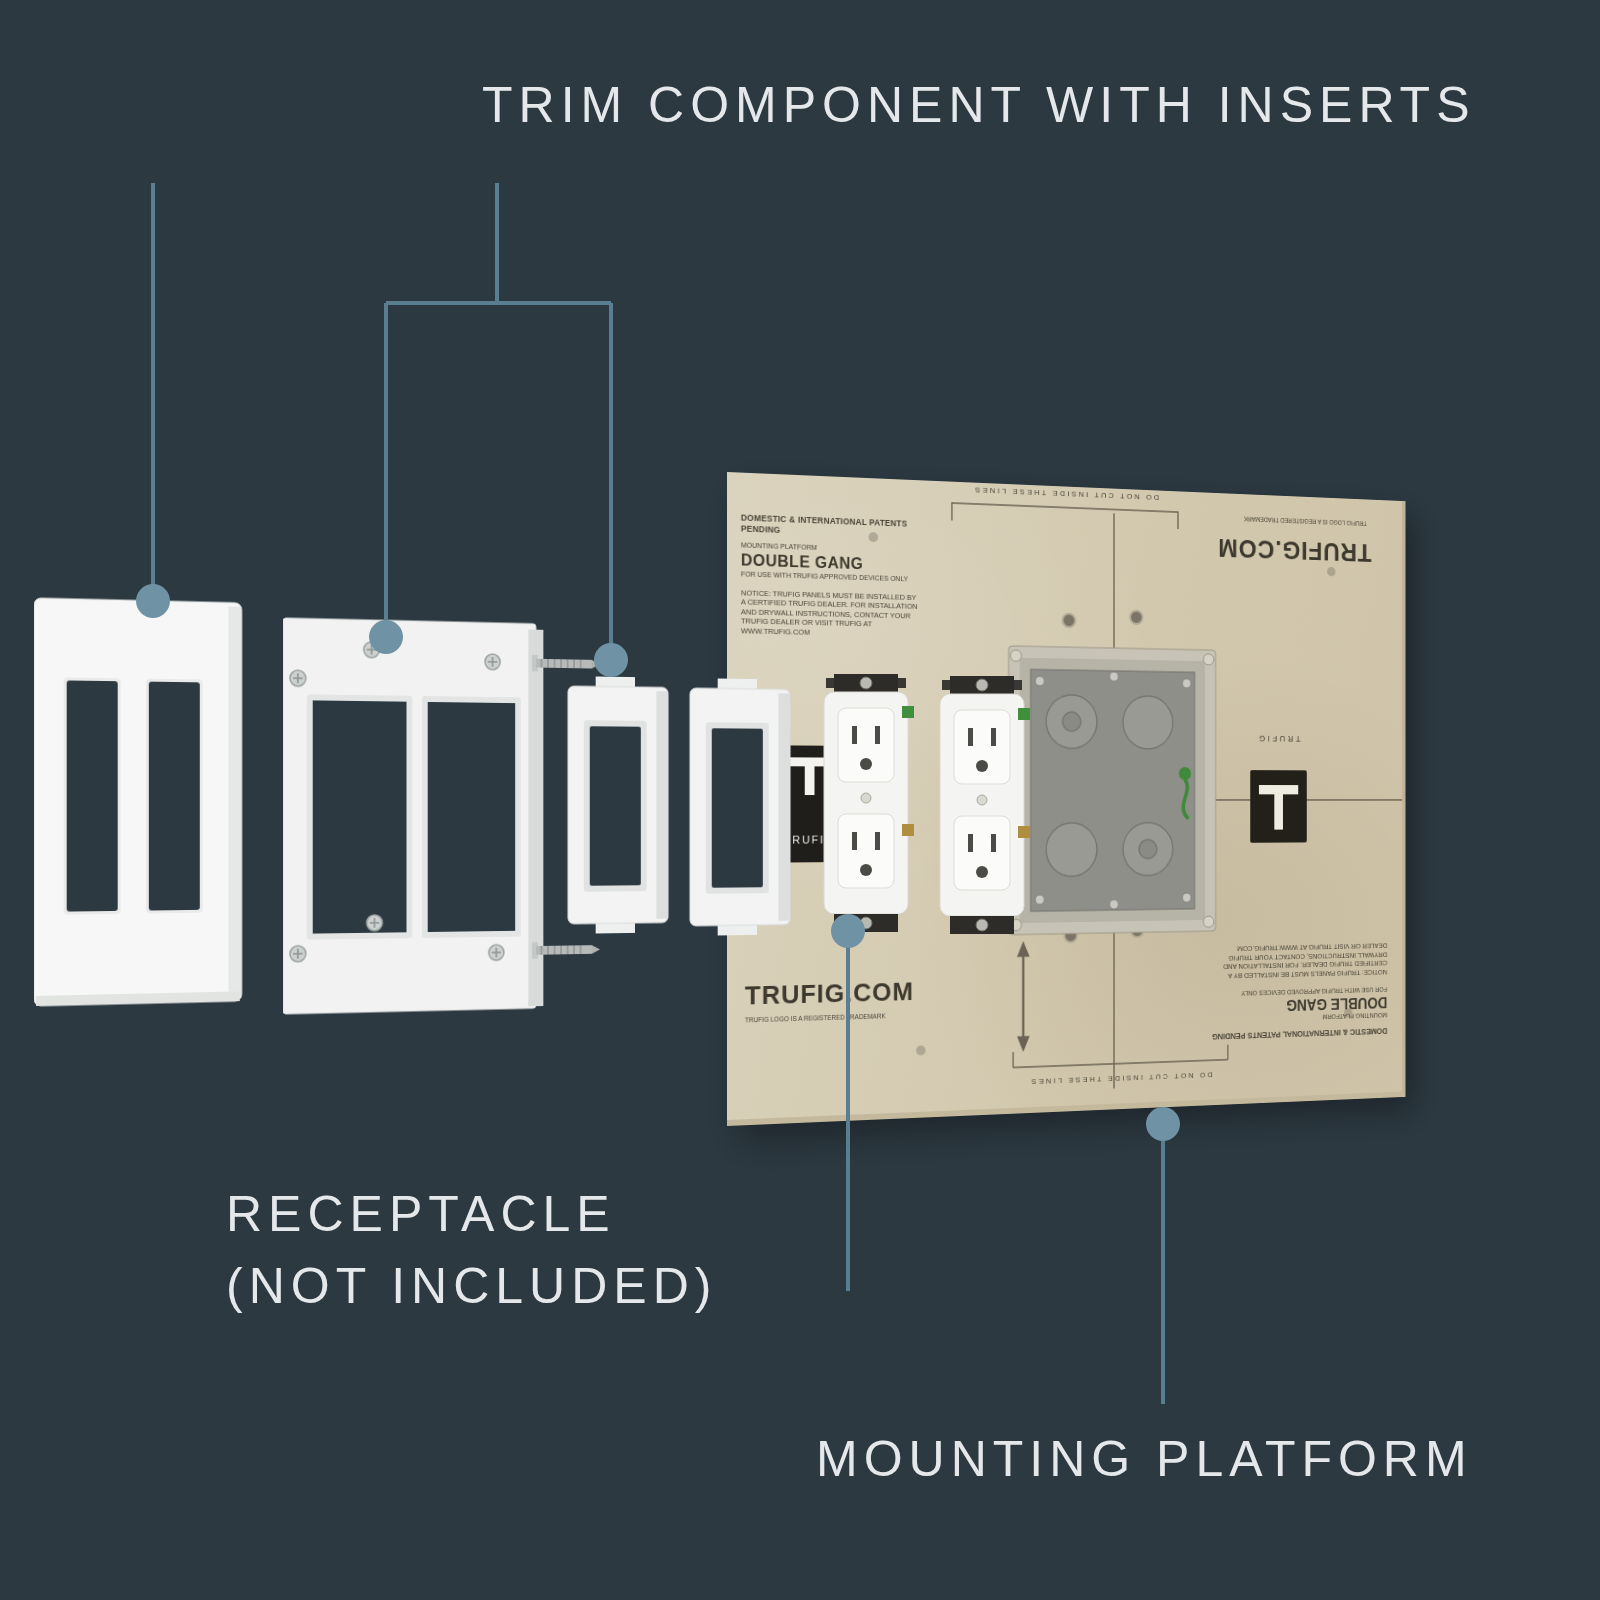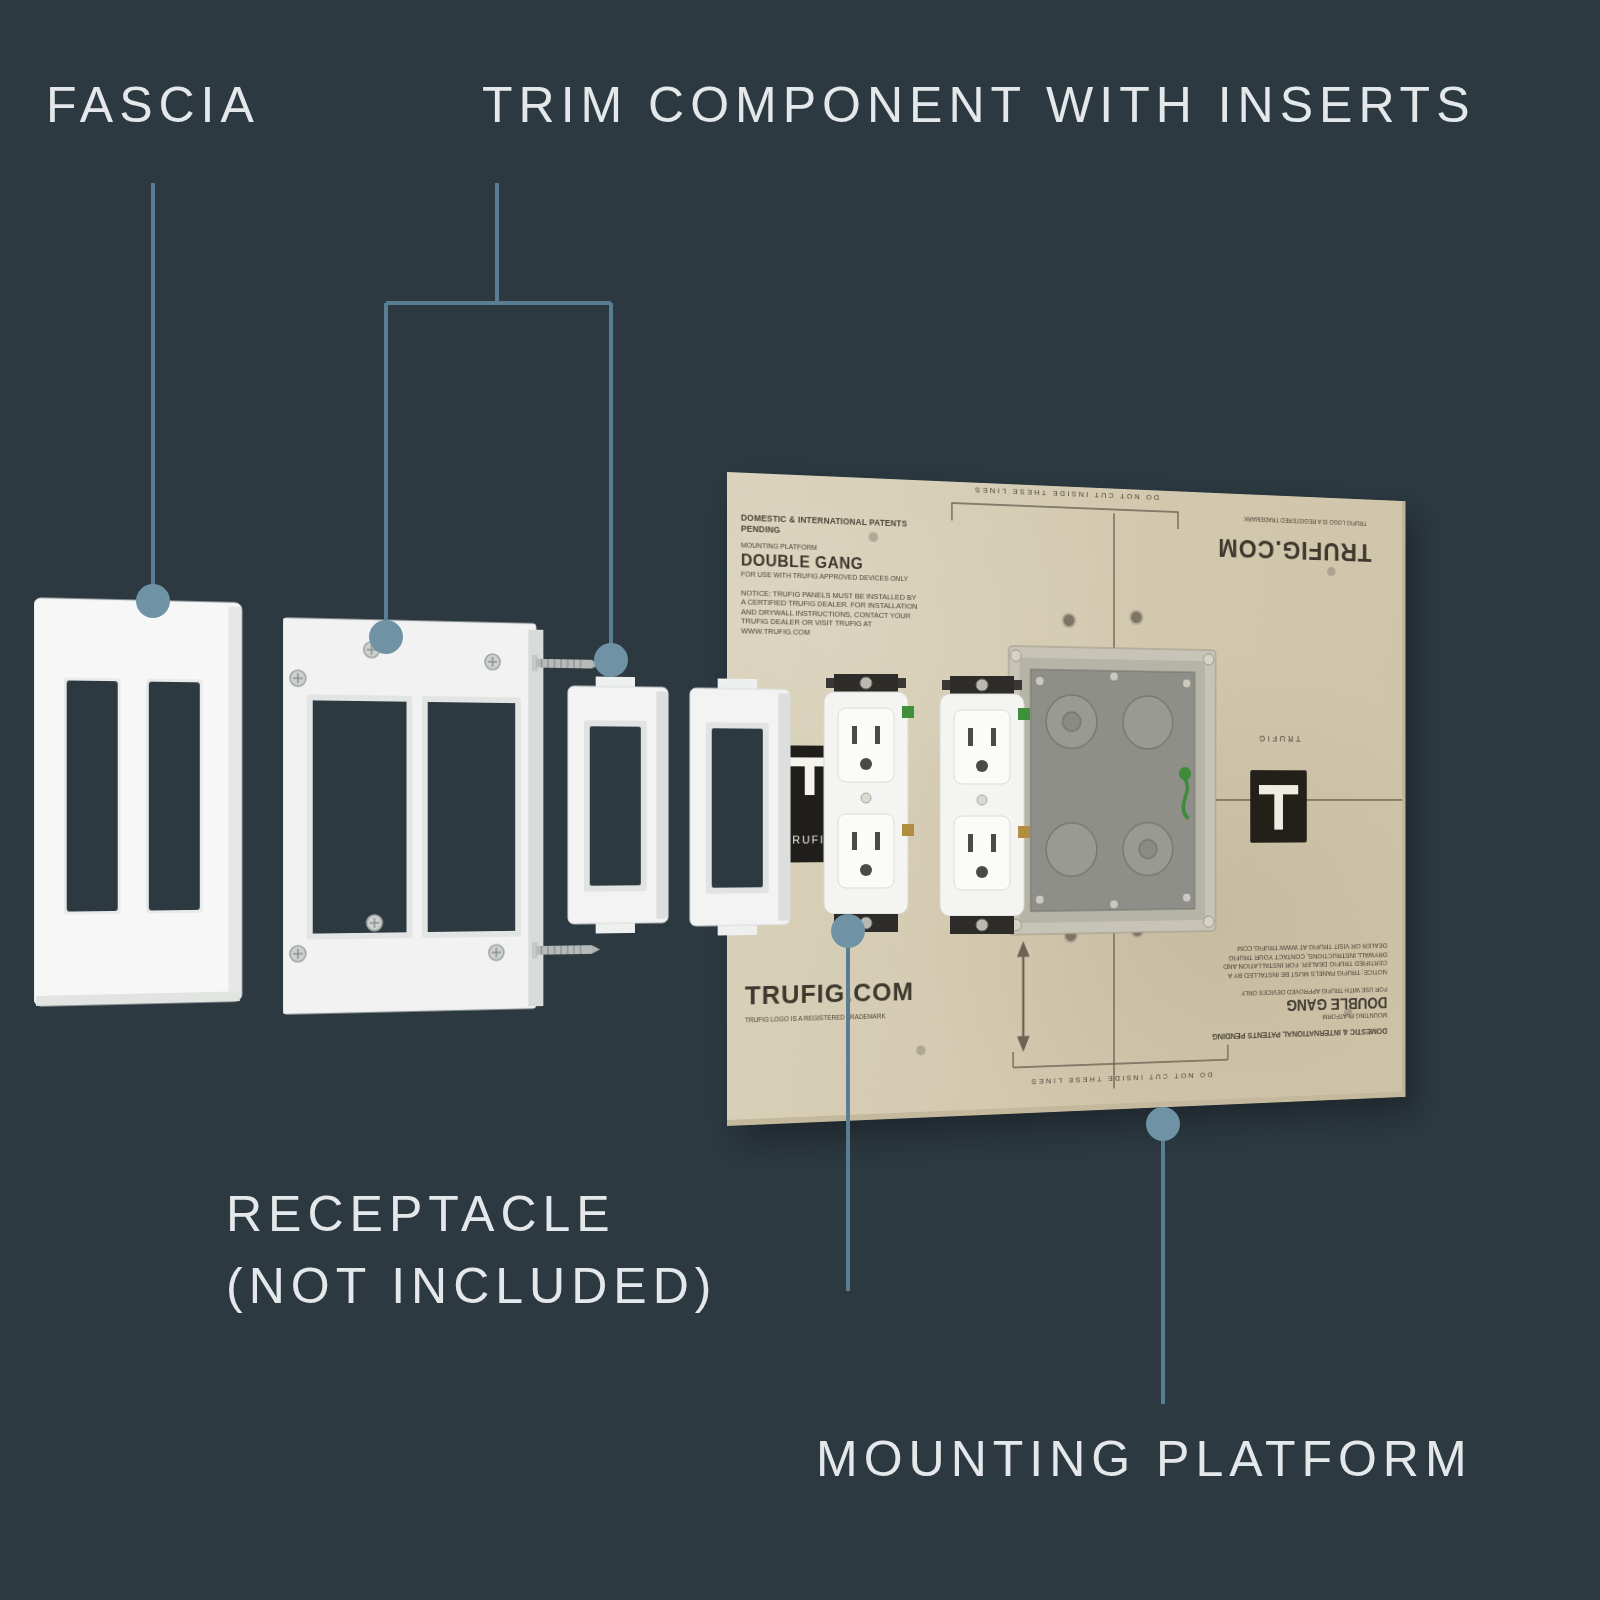--- a/index.html
+++ b/index.html
@@ -317,21 +317,20 @@
     </g>
     <g fill="#6f93a5">
       <circle cx="153" cy="601" r="17"></circle>
       <circle cx="386" cy="637" r="17"></circle>
       <circle cx="611" cy="660" r="17"></circle>
       <circle cx="848" cy="931" r="17"></circle>
       <circle cx="1163" cy="1124" r="17"></circle>
     </g>
   </svg>
 
-  <div class="lbl" style="left:46px;top:76px;">FASCIA</div>
   <div class="lbl" style="left:482px;top:76px;">TRIM COMPONENT WITH INSERTS</div>
   <div class="lbl" style="left:226px;top:1178px;">
     <span class="line">RECEPTACLE</span>
     <span class="line">(NOT INCLUDED)</span>
   </div>
   <div class="lbl" style="left:816px;top:1430px;">MOUNTING PLATFORM</div>
 
 </div>
 
 </body></html>

